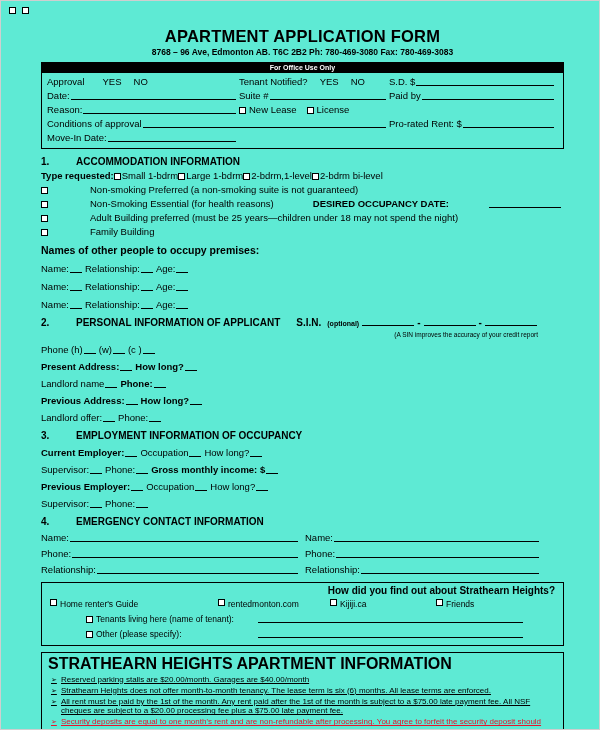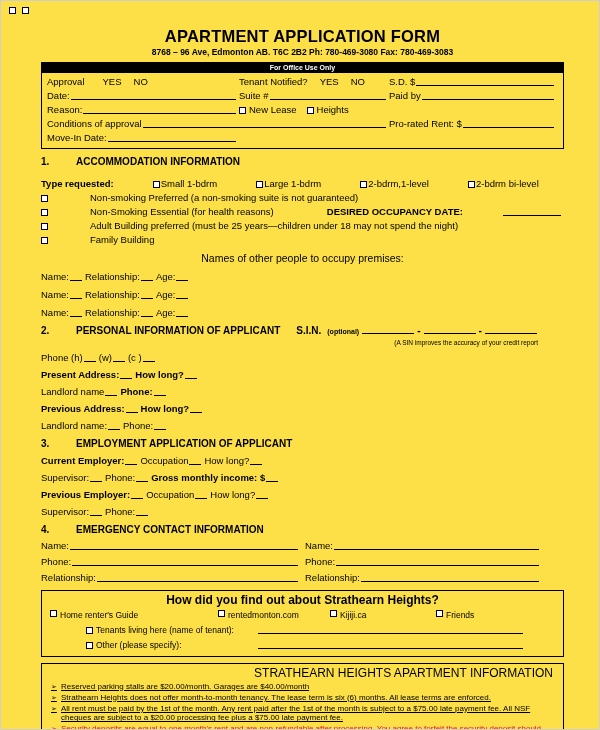--- a/index.html
+++ b/index.html
@@ -1,17 +1,17 @@
 <!DOCTYPE html>
 <html><head>
 <meta charset="utf-8">
 <style>
   *{margin:0;padding:0;box-sizing:border-box;}
   html,body{background:#ffffff;}
-  .page{position:relative;width:600px;height:730px;background:#fde047;color:#000;
+  .page{position:relative;width:600px;height:730px;background:#5eead4;color:#000;
     font-family:"Liberation Sans","DejaVu Sans",sans-serif;font-size:9.5px;
     padding:4px 35px 6px 40px;border:1px solid #cfcfcf;overflow:hidden;}
   .corner-marks{position:absolute;top:6px;left:8px;display:flex;gap:6px;}
   .corner-marks .cb{margin:0;}
   .title{margin-top:22px;text-align:center;font-size:16.5px;font-weight:700;letter-spacing:.2px;}
   .address{margin-top:1px;margin-bottom:5px;text-align:center;font-size:8.5px;font-weight:700;}
   .office-box{border:1px solid #000;}
   .office-bar{background:#000;color:#fff;font-size:7px;font-weight:700;text-align:center;line-height:10px;height:10px;}
   .office-grid{display:grid;grid-template-columns:192px 150px 1fr;padding:3px 6px 5px 5px;row-gap:3px;}
   .ocell{display:flex;align-items:flex-end;white-space:nowrap;}
@@ -24,44 +24,44 @@
   .row>span{flex:0 0 auto;}
   .bl{flex:1 1 auto;border-bottom:1px solid #000;height:2px;margin:0 3px 1px 1px;min-width:12px;}
   .w48{flex:0 0 48px;}.w52{flex:0 0 52px;}.w65{flex:0 0 65px;}.w70{flex:0 0 70px;}
   .w85{flex:0 0 85px;}.w105{flex:0 0 105px;}.w125{flex:0 0 125px;}.w135{flex:0 0 135px;}
   .w160{flex:0 0 160px;}
   .g1{flex:1 1 0;}.g2{flex:2 1 0;}.g3{flex:3 1 0;}
   .cb{flex:0 0 auto;display:inline-block;width:7px;height:7px;border:1px solid #000;margin:0 3px 1px 0;background:#fff;}
   .cb0{margin-right:1px;}
   .b{font-weight:700;}
   .opt{display:flex;align-items:flex-end;margin-top:3px;white-space:nowrap;gap:39px;}
-  .type-row{margin-top:11px;gap:39px;}
+  .type-row{margin-top:3px;}
   .tlabel{flex:0 0 113px;}
   .titem{display:flex;align-items:flex-end;}
   .ti1{flex:0 0 110px;}.ti2{flex:0 0 107px;}.ti3{flex:0 0 107px;}
-  .center-b{text-align:center;font-weight:400;font-size:10.5px;margin:7px 0 1px;}
+  .center-b{font-weight:700;font-size:10.5px;margin:7px 0 1px;}
   .orow{padding-right:45px;margin-top:7px;}
   .s2head{white-space:nowrap;}
   .s2head .sin{margin-left:16px;text-align:right;}
   .s2head .optsm{font-size:7px;margin-left:6px;}
   .s2head .sinbl{flex:0 0 52px;border-bottom:1px solid #000;height:2px;align-self:flex-end;margin:0 3px 2px 3px;}
   .sin-note{font-size:6.5px;text-align:right;padding-right:26px;margin-top:1px;}
   .row4{display:flex;margin-top:5px;}
   .c1{flex:0 0 260px;display:flex;align-items:flex-end;margin-right:4px;white-space:nowrap;}
   .c2{flex:1;display:flex;align-items:flex-end;padding-right:22px;white-space:nowrap;}
   .survey-box{border:1px solid #000;margin-top:7px;padding:2px 8px 6px;font-size:8.5px;}
-  .survey-title{text-align:center;font-weight:700;font-size:12px;}
+  .survey-title{text-align:right;font-weight:700;font-size:10px;}
   .survey-opts{display:flex;margin-top:3px;align-items:flex-end;}
   .so{display:flex;align-items:flex-start;white-space:nowrap;}
   .so1{flex:0 0 168px;}.so2{flex:0 0 112px;}.so3{flex:0 0 106px;}
   .survey-row{display:flex;align-items:flex-end;margin-top:5px;white-space:nowrap;padding-left:36px;}
   .slabel{flex:0 0 172px;display:flex;align-items:flex-end;}
   .sbl{flex:0 0 265px;border-bottom:1px solid #000;height:2px;margin:0 0 1px 0;}
   .info-box{border:1px solid #000;margin-top:6px;padding:2px 10px 5px 6px;}
-  .info-title{text-align:right;font-weight:400;font-size:12px;}
+  .info-title{text-align:left;font-weight:700;font-size:16px;}
   .bullet{display:flex;font-size:8px;line-height:9.6px;margin-top:1.5px;text-decoration:underline;}
   .bullet .mark{flex:0 0 13px;padding-left:3px;font-size:7px;}
   .bullet .txt{flex:1;}
 </style>
 </head>
 <body>
 
 <div class="page">
 
   <div class="corner-marks">
@@ -102,21 +102,21 @@
         <span class="bl"></span>
       </div>
       <div class="ocell">
         <span>Reason:</span>
         <span class="bl"></span>
       </div>
       <div class="ocell">
         <span class="cb"></span>
         <span>New Lease</span>
         <span class="cb" style="margin-left:10px;"></span>
-        <span>Heights</span>
+        <span>License</span>
       </div>
       <div class="ocell span2">
         <span>Conditions of approval</span>
         <span class="bl"></span>
       </div>
       <div class="ocell">
         <span>Pro-rated Rent: $</span>
         <span class="bl"></span>
       </div>
       <div class="ocell">
@@ -151,21 +151,21 @@
       </span>
   </div>
 
   <div class="opt">
     <span class="cb"></span>
     <span>Non-smoking Preferred (a non-smoking suite is not guaranteed)</span>
   </div>
   <div class="opt">
     <span class="cb"></span>
     <span>Non-Smoking Essential (for health reasons)</span>
-    <span class="b" style="margin-left:14px;">DESIRED OCCUPANCY DATE:</span>
+    <span class="b" style="">DESIRED OCCUPANCY DATE:</span>
     <span class="bl"></span>
   </div>
   <div class="opt">
     <span class="cb"></span>
     <span>Adult Building preferred (must be 25 years—children under 18 may not spend the night)</span>
   </div>
   <div class="opt">
     <span class="cb"></span>
     <span>Family Building</span>
   </div>
@@ -230,29 +230,29 @@
     <span class="b">Phone:</span>
     <span class="bl g1"></span>
   </div>
   <div class="row">
     <span class="b">Previous Address:</span>
     <span class="bl g1"></span>
     <span class="b">How long?</span>
     <span class="bl w85"></span>
   </div>
   <div class="row">
-    <span>Landlord name:</span>
+    <span>Landlord offer:</span>
     <span class="bl g1"></span>
     <span>Phone:</span>
     <span class="bl g1"></span>
   </div>
 
   <div class="sec">
     <span class="num">3.</span>
-    <span>EMPLOYMENT APPLICATION OF APPLICANT</span>
+    <span>EMPLOYMENT INFORMATION OF OCCUPANCY</span>
   </div>
 
   <div class="row">
     <span class="b">Current Employer:</span>
     <span class="bl g3"></span>
     <span>Occupation</span>
     <span class="bl g1"></span>
     <span>How long?</span>
     <span class="bl w52"></span>
   </div>

